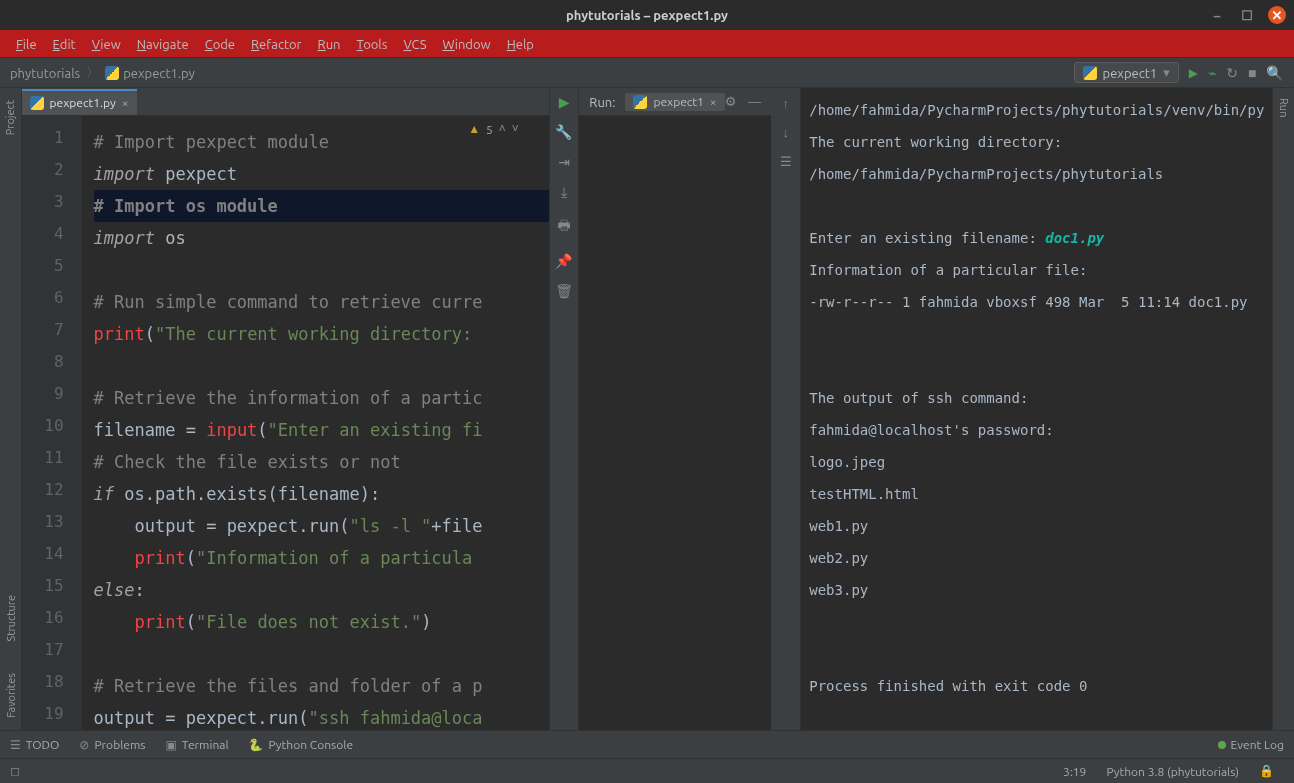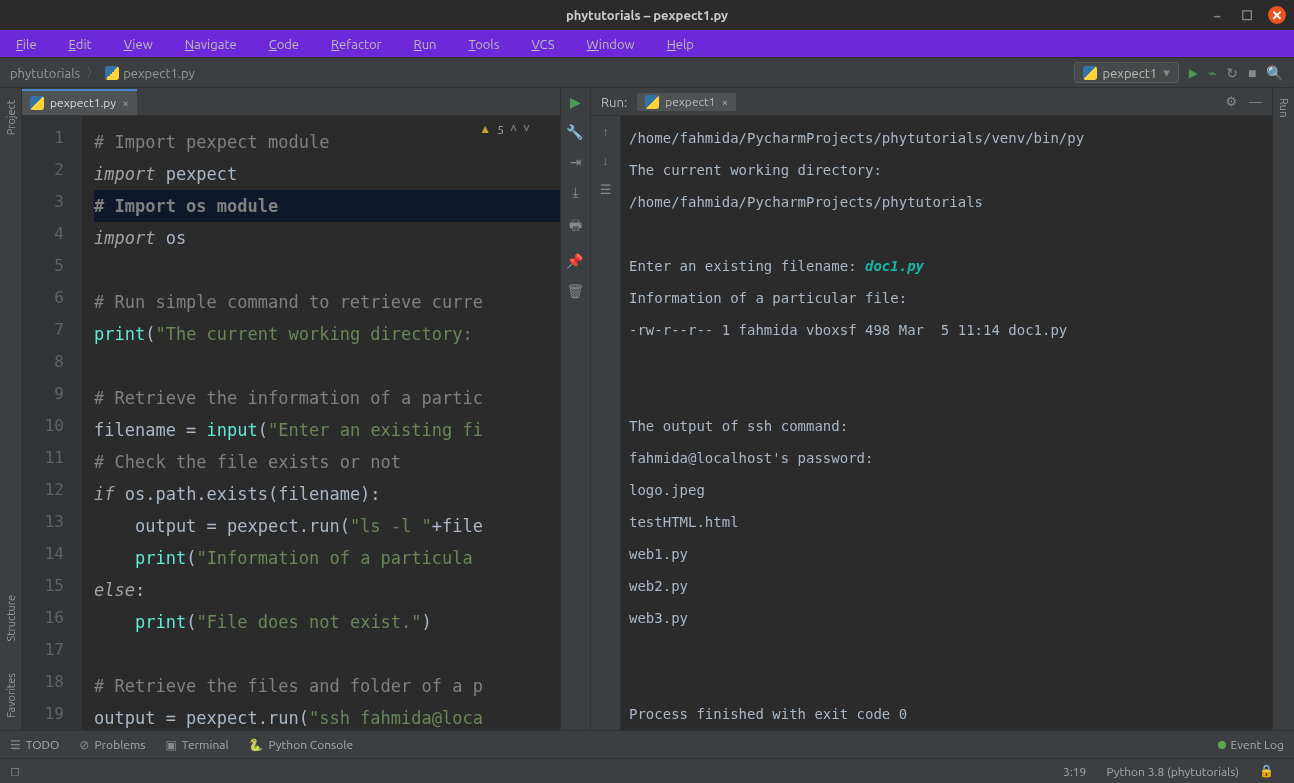--- a/index.html
+++ b/index.html
@@ -28,25 +28,25 @@
   display: flex;
   gap: 12px;
   align-items: center;
 }
 .titlebar-btn { width: 18px; height: 18px; border-radius: 50%; display:flex; align-items:center; justify-content:center; }
 .tb-min, .tb-max { color: #888; }
 .tb-close { background: #e95420; color:#fff; }
 
 .menubar {
   height: 28px;
-  background: #6d28d9;
+  background: #b91c1c;
   display: flex;
   align-items: center;
   padding: 0 8px;
-  gap: 16px;
+  gap: 0;
   border-bottom: 1px solid #323232;
 }
 .menubar span { padding: 4px 8px; cursor: pointer; }
 .menubar span:first-letter { text-decoration: underline; }
 
 .toolbar-row {
   height: 30px;
   background: #3c3f41;
   display: flex;
   align-items: center;
@@ -121,35 +121,35 @@
   padding: 10px 0 0 12px;
   font-family: "DejaVu Sans Mono", monospace;
   font-size: 17px;
   line-height: 32px;
   color: #808080;
   white-space: pre;
   overflow: hidden;
 }
 .tok-kw { color: #a3a3a3; font-style: italic; }
 .tok-str { color: #6a8759; }
-.tok-builtin { color: #5eead4; }
+.tok-builtin { color: #ef4444; }
 .tok-plain { color: #a9b7c6; }
 .cursor-line { background: #0f172a; font-weight: bold; }
 .inspection { position:absolute; top:6px; right:30px; color:#aaa; font-size:12px; display:flex; align-items:center; gap:6px; }
 .warn-tri { color:#c9a227; }
 
 .splitter-gutter { width:30px; background:#3c3f41; display:flex; flex-direction:column; align-items:center; padding-top:6px; gap:14px; border-left:1px solid #323232; }
 .splitter-gutter .icn { color:#888; font-size:14px; }
 .splitter-gutter .run-tri { color:#499c54; }
 
 .run-panel {
   flex:1;
   background: #2b2b2b;
   display:flex;
-  flex-direction:column;
+  flex-direction:row;
   border-left:1px solid #323232;
 }
 .run-header {
   height:28px;
   background:#3c3f41;
   display:flex;
   align-items:center;
   padding:0 10px;
   border-bottom:1px solid #323232;
   justify-content: space-between;

